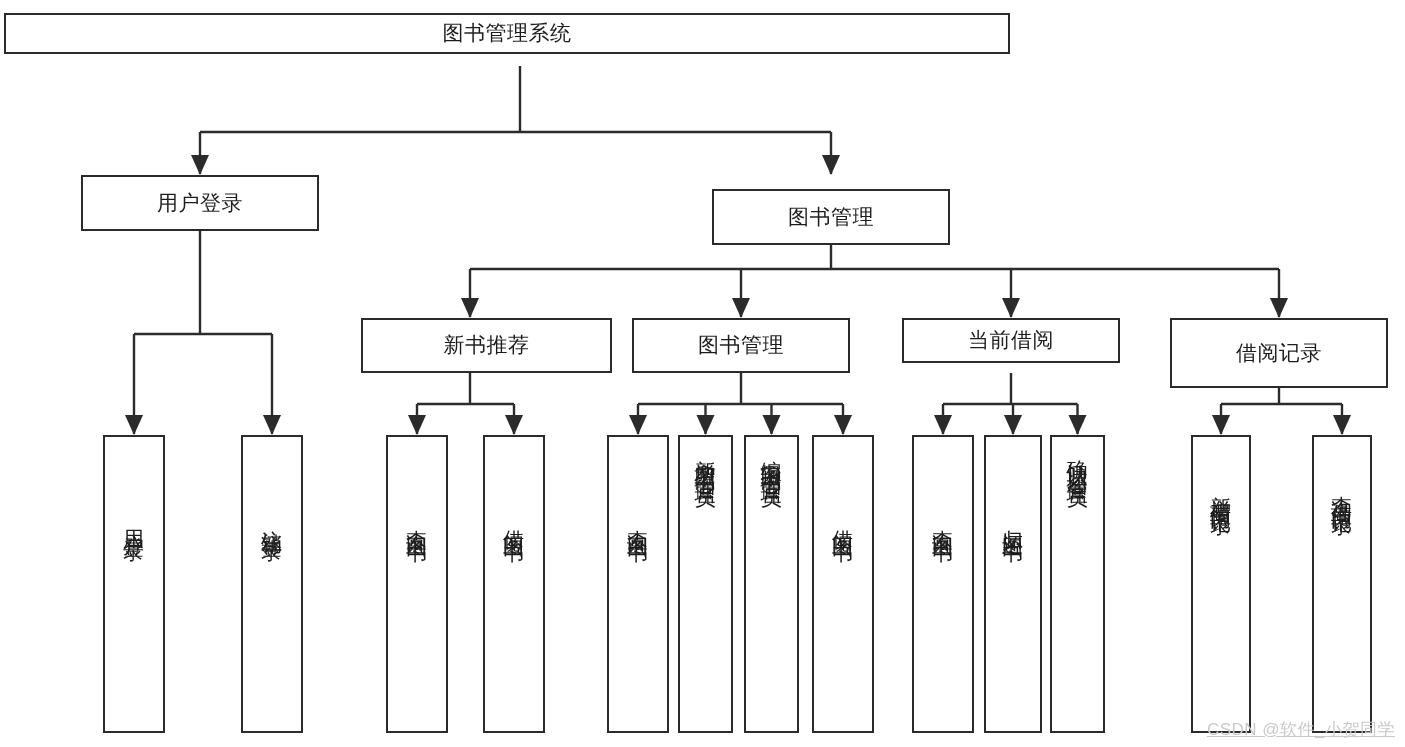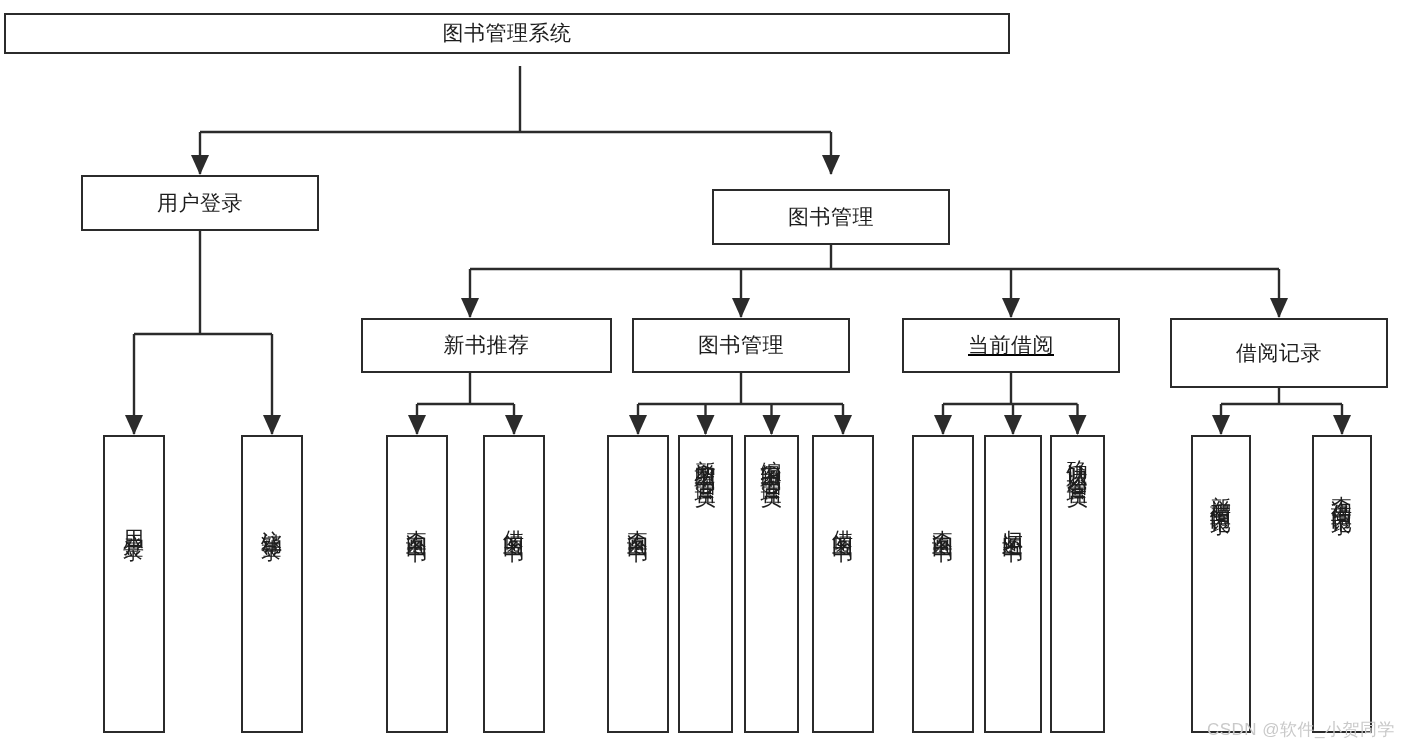--- a/index.html
+++ b/index.html
@@ -70,20 +70,21 @@
     fill: #2b2b2b;
   }
   #watermark {
     position: absolute;
     right: 10px;
     bottom: 6px;
     font-size: 17px;
     color: #c9c9c9;
     white-space: nowrap;
     letter-spacing: 0.5px;
+    text-decoration: underline;
   }
 </style>
 </head>
 <body>
 
 <div id="diagram-root">
   <svg class="connectors" viewBox="0 0 1405 747">
       <line x1="520" y1="66" x2="520" y2="132" class="conn-line"></line>
       <line x1="200" y1="132" x2="831" y2="132" class="conn-line"></line>
       <line x1="200" y1="132" x2="200" y2="174" class="conn-line"></line>
@@ -146,21 +147,21 @@
       </div>
       <div class="node" style="left: 712px; top: 189px; width: 238px; height: 56px;">
         <span class="node-label">图书管理</span>
       </div>
       <div class="node" style="left: 361px; top: 318px; width: 251px; height: 55px;">
         <span class="node-label">新书推荐</span>
       </div>
       <div class="node" style="left: 632px; top: 318px; width: 218px; height: 55px;">
         <span class="node-label">图书管理</span>
       </div>
-      <div class="node" style="left: 902px; top: 318px; width: 218px; height: 55px; text-decoration: underline;">
+      <div class="node" style="left: 902px; top: 318px; width: 218px; height: 45px;">
         <span class="node-label">当前借阅</span>
       </div>
       <div class="node" style="left: 1170px; top: 318px; width: 218px; height: 70px;">
         <span class="node-label">借阅记录</span>
       </div>
       <div class="node leaf mid" style="left: 103px; top: 435px; width: 62px; height: 298px;">
         <span class="node-label">用户登录</span>
       </div>
       <div class="node leaf mid" style="left: 241px; top: 435px; width: 62px; height: 298px;">
         <span class="node-label">注销登录</span>

